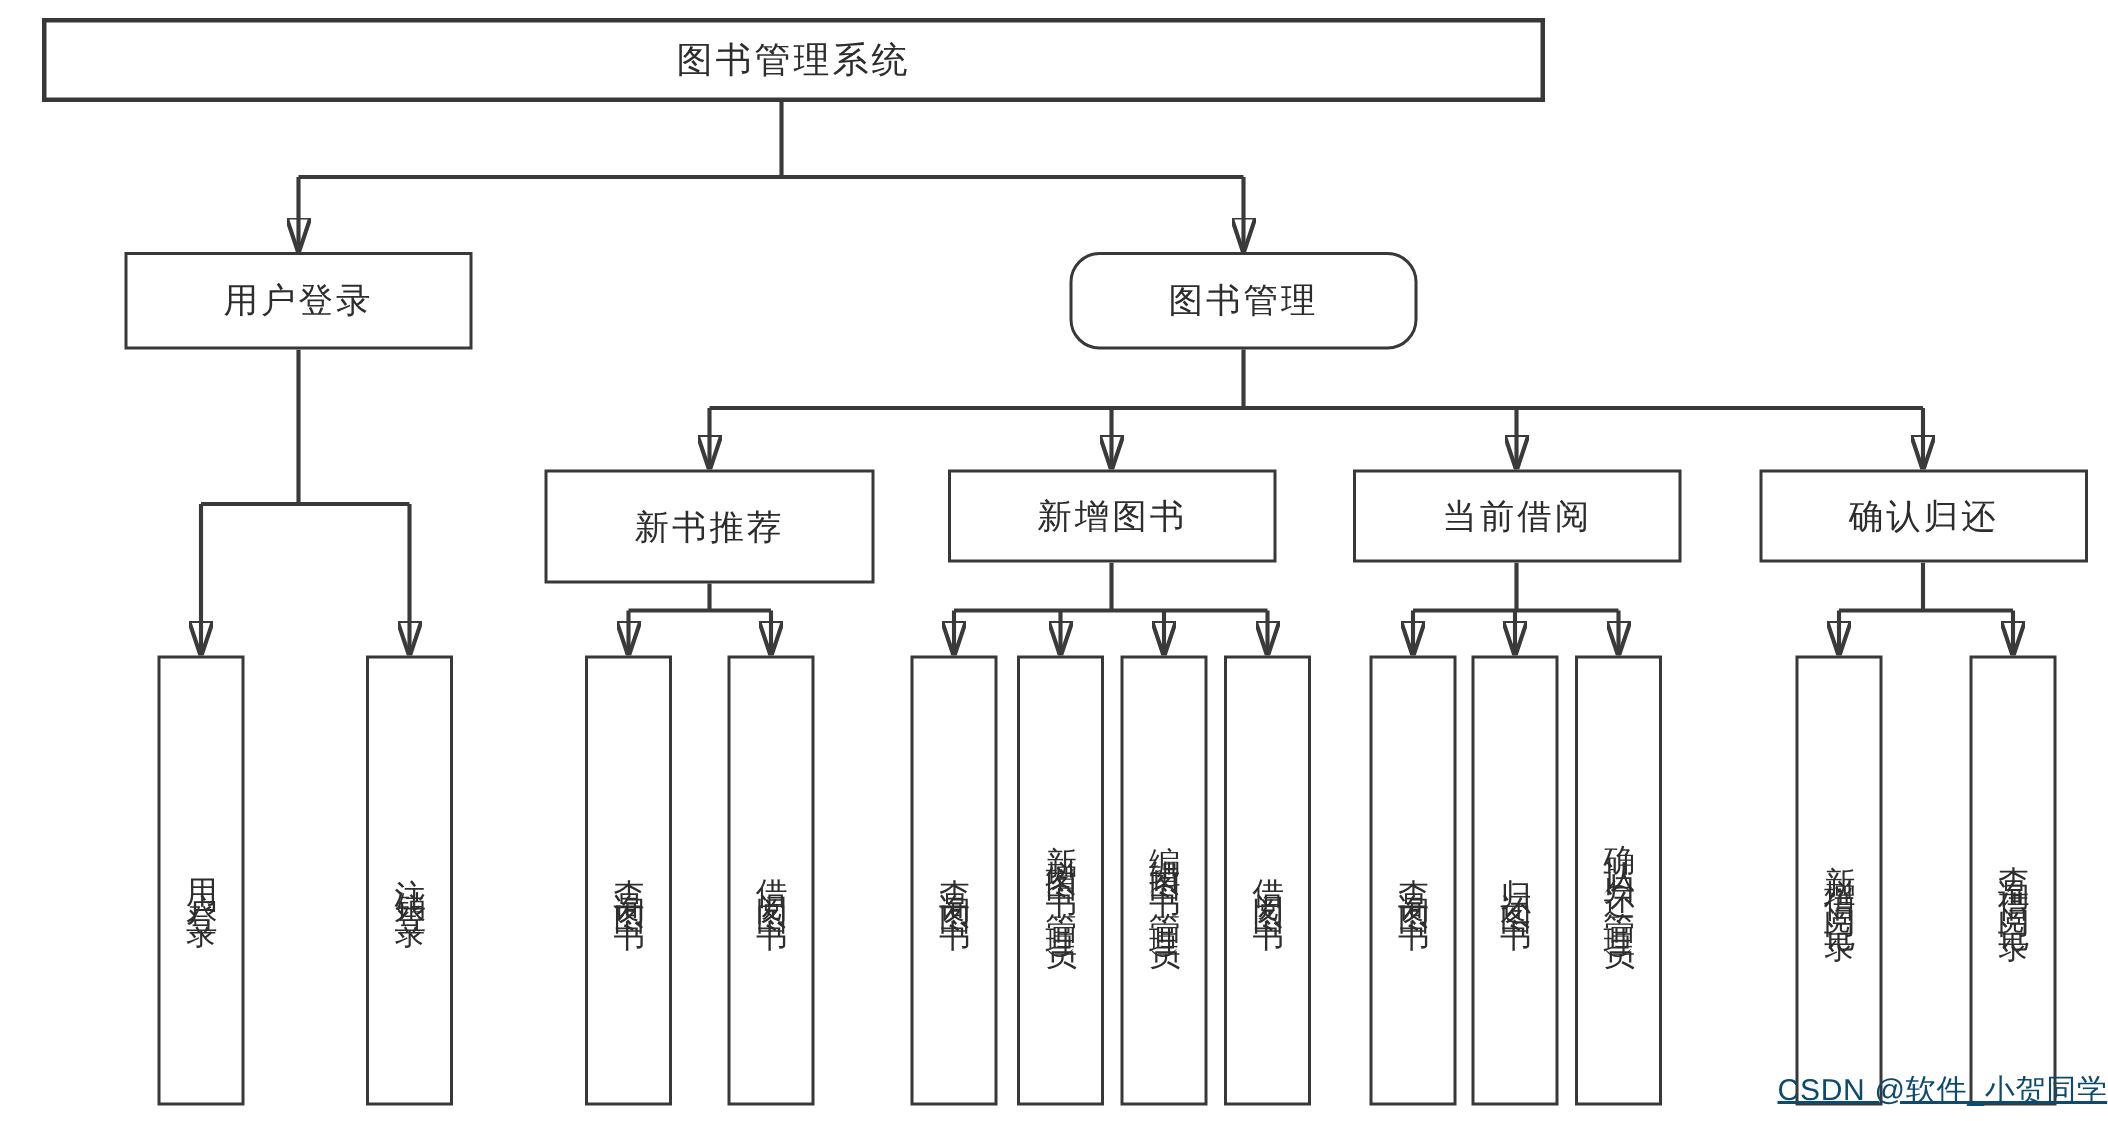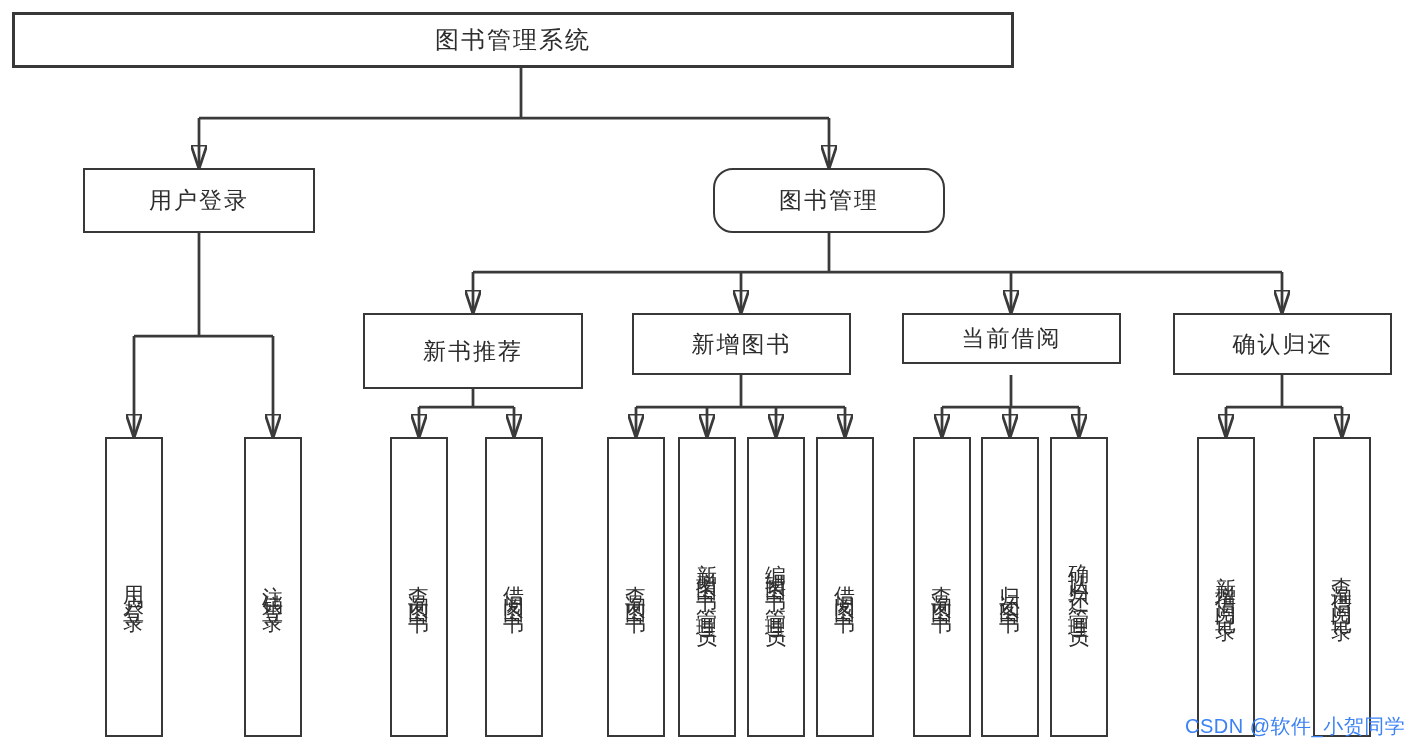--- a/index.html
+++ b/index.html
@@ -48,24 +48,25 @@
     font-size: 21px;
     letter-spacing: 9px;
     line-height: 1;
   }
 
   .watermark {
     position: absolute;
     left: 1185px;
     top: 713px;
     font-size: 20px;
-    color: #3b82f6;
+    color: #0c4a6e;
     letter-spacing: 0.5px;
     white-space: nowrap;
     z-index: 10;
+    text-decoration: underline;
   }
 </style>
 </head>
 <body>
 
 <div class="canvas">
 
   <svg class="connectors" viewBox="0 0 1405 747" xmlns="http://www.w3.org/2000/svg">
     <defs>
       <marker id="arrow" viewBox="0 0 24 16" refX="22" refY="8" markerWidth="24" markerHeight="16" markerUnits="userSpaceOnUse" orient="auto">
@@ -100,28 +101,28 @@
     <path d="M1011,375 V407 M942,407 H1079"></path>
     <path d="M942,407 V436" marker-end="url(#arrow)"></path>
     <path d="M1010,407 V436" marker-end="url(#arrow)"></path>
     <path d="M1079,407 V436" marker-end="url(#arrow)"></path>
 
     <path d="M1282,375 V407 M1226,407 H1342"></path>
     <path d="M1226,407 V436" marker-end="url(#arrow)"></path>
     <path d="M1342,407 V436" marker-end="url(#arrow)"></path>
   </svg>
 
-  <div class="box h root" style="left:12px; top:12px; width:1002px; height:56px;">图书管理系统</div>
+  <div class="box h root" style="left:28px; top:12px; width:1002px; height:56px;">图书管理系统</div>
 
   <div class="box h" style="left:83px; top:168px; width:232px; height:65px;">用户登录</div>
   <div class="box h" style="left:713px; top:168px; width:232px; height:65px;border-radius:20px;">图书管理</div>
 
   <div class="box h" style="left:363px; top:313px; width:220px; height:76px;">新书推荐</div>
   <div class="box h" style="left:632px; top:313px; width:219px; height:62px;">新增图书</div>
-  <div class="box h" style="left:902px; top:313px; width:219px; height:51px;text-align:center;">当前借阅</div>
+  <div class="box h" style="left:902px; top:313px; width:219px; height:62px;text-align:center;">当前借阅</div>
   <div class="box h" style="left:1173px; top:313px; width:219px; height:62px;">确认归还</div>
 
   <div class="box v" style="left:105px; top:437px; width:58px; height:300px;">用户登录</div>
   <div class="box v" style="left:244px; top:437px; width:58px; height:300px;">注销登录</div>
 
   <div class="box v" style="left:390px; top:437px; width:58px; height:300px;">查询图书</div>
   <div class="box v" style="left:485px; top:437px; width:58px; height:300px;">借阅图书</div>
 
   <div class="box v" style="left:607px; top:437px; width:58px; height:300px;">查询图书</div>
   <div class="box v" style="left:678px; top:437px; width:58px; height:300px;">新增图书（管理员）</div>

